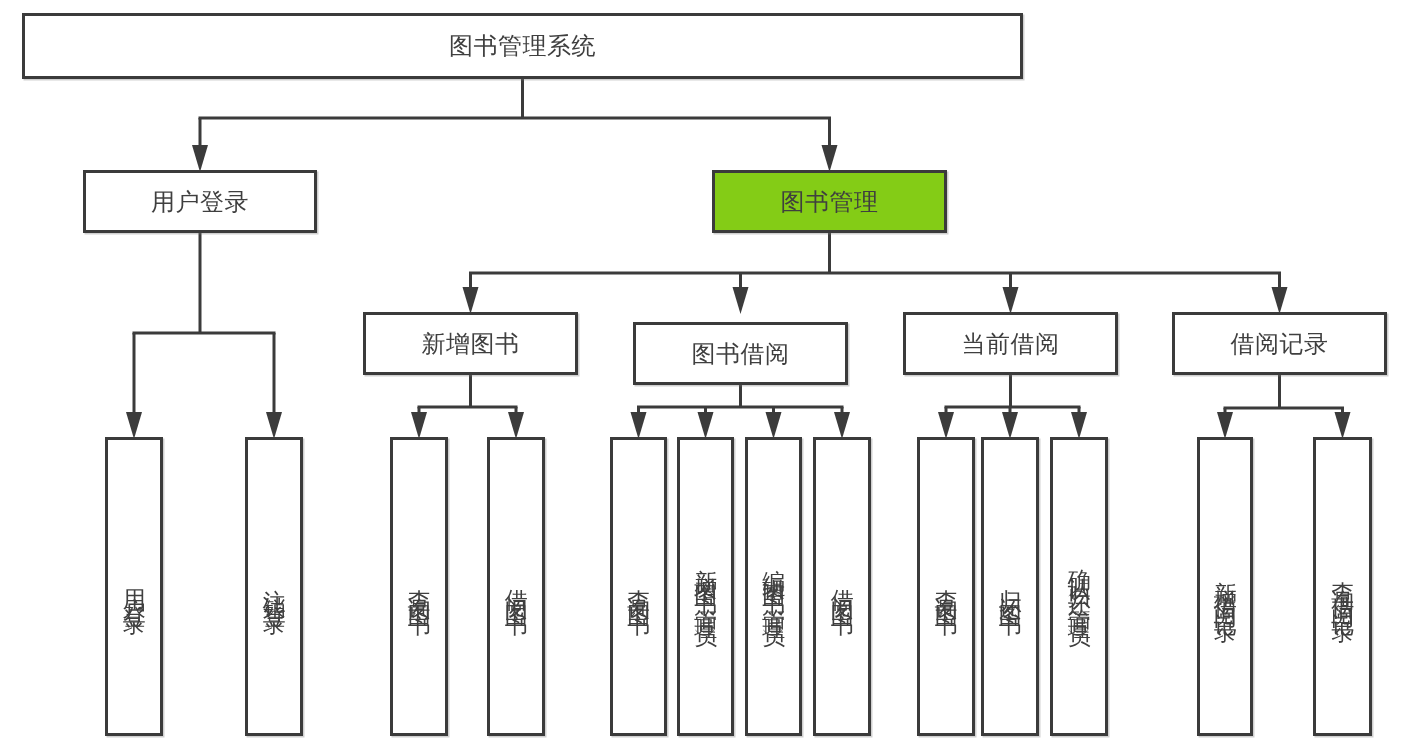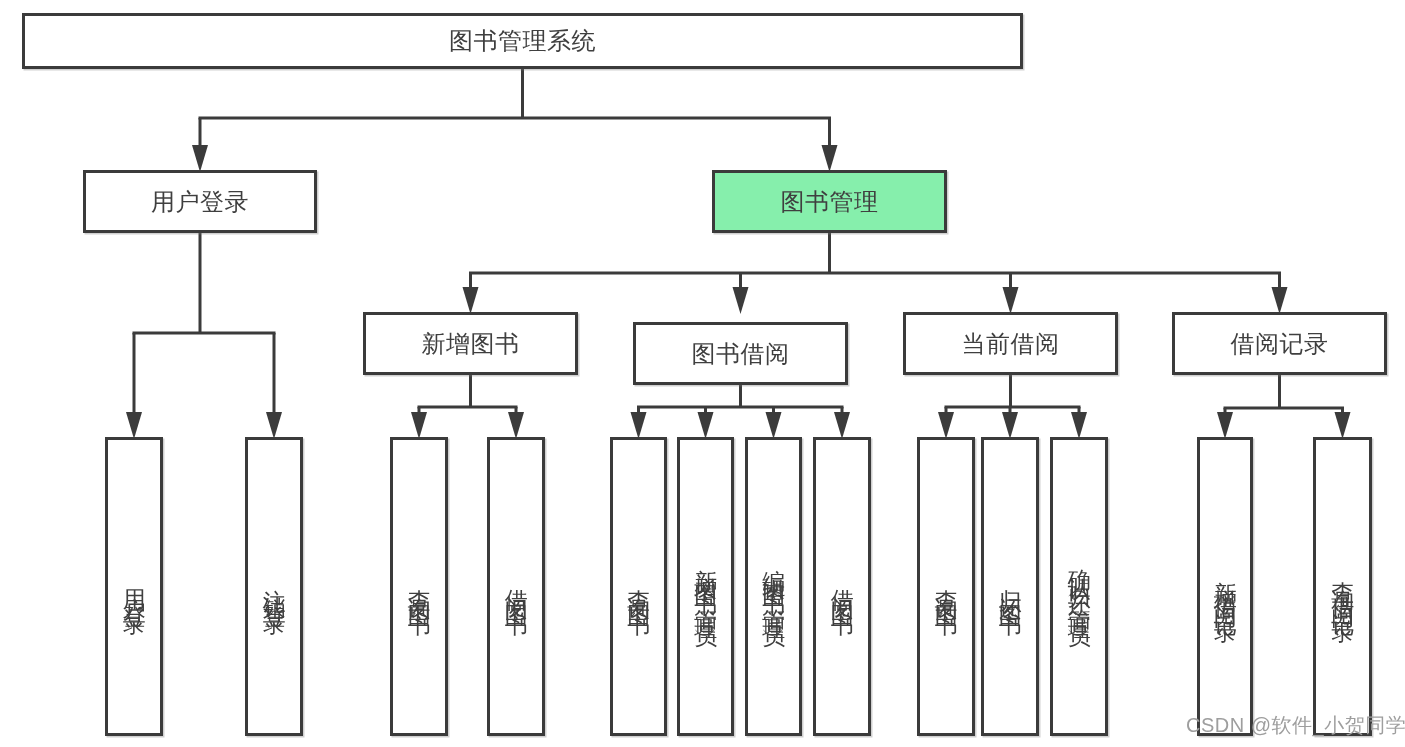--- a/index.html
+++ b/index.html
@@ -99,35 +99,34 @@
       <line x1="1079" y1="407" x2="1079" y2="418" stroke="#3b3b3b" stroke-width="3"></line>
       <polygon points="1071,412 1087,412 1079,439" fill="#3b3b3b"></polygon>
       <line x1="1279.5" y1="374" x2="1279.5" y2="408" stroke="#3b3b3b" stroke-width="3"></line>
       <line x1="1223.5" y1="408" x2="1344" y2="408" stroke="#3b3b3b" stroke-width="3"></line>
       <line x1="1225" y1="408" x2="1225" y2="418" stroke="#3b3b3b" stroke-width="3"></line>
       <polygon points="1217,412 1233,412 1225,439" fill="#3b3b3b"></polygon>
       <line x1="1342.5" y1="408" x2="1342.5" y2="418" stroke="#3b3b3b" stroke-width="3"></line>
       <polygon points="1334.5,412 1350.5,412 1342.5,439" fill="#3b3b3b"></polygon>
     </svg>
   <div id="nodes-layer">
-      <div class="node h" style="left: 22px; top: 13px; width: 1001px; height: 56px; border-color: rgb(59, 59, 59); background: rgb(255, 255, 255); color: rgb(63, 63, 63);">图书管理系统</div>
+      <div class="node h" style="left: 22px; top: 13px; width: 1001px; height: 66px; border-color: rgb(59, 59, 59); background: rgb(255, 255, 255); color: rgb(63, 63, 63);">图书管理系统</div>
       <div class="node h" style="left: 83px; top: 170px; width: 234px; height: 63px; border-color: rgb(59, 59, 59); background: rgb(255, 255, 255); color: rgb(63, 63, 63);">用户登录</div>
-      <div class="node h" style="left: 712px; top: 170px; width: 235px; height: 63px; border-color: rgb(59, 59, 59); background: #86efac; color: rgb(63, 63, 63);">图书管理</div>
+      <div class="node h" style="left: 712px; top: 170px; width: 235px; height: 63px; border-color: rgb(59, 59, 59); background: #84cc16; color: rgb(63, 63, 63);">图书管理</div>
       <div class="node h" style="left: 363px; top: 312px; width: 215px; height: 63px; border-color: rgb(59, 59, 59); background: rgb(255, 255, 255); color: rgb(63, 63, 63);">新增图书</div>
       <div class="node h" style="left: 633px; top: 312px; width: 215px; height: 63px; border-color: rgb(59, 59, 59); background: rgb(255, 255, 255); color: rgb(63, 63, 63); margin-top: 10px;">图书借阅</div>
       <div class="node h" style="left: 903px; top: 312px; width: 215px; height: 63px; border-color: rgb(59, 59, 59); background: rgb(255, 255, 255); color: rgb(63, 63, 63);">当前借阅</div>
       <div class="node h" style="left: 1172px; top: 312px; width: 215px; height: 63px; border-color: rgb(59, 59, 59); background: rgb(255, 255, 255); color: rgb(63, 63, 63);">借阅记录</div>
       <div class="node v" style="left: 105px; top: 437px; width: 58px; height: 299px; border-color: rgb(59, 59, 59); background: rgb(255, 255, 255); color: rgb(63, 63, 63);">用户登录</div>
       <div class="node v" style="left: 245px; top: 437px; width: 58px; height: 299px; border-color: rgb(59, 59, 59); background: rgb(255, 255, 255); color: rgb(63, 63, 63);">注销登录</div>
       <div class="node v" style="left: 390px; top: 437px; width: 58px; height: 299px; border-color: rgb(59, 59, 59); background: rgb(255, 255, 255); color: rgb(63, 63, 63);">查询图书</div>
       <div class="node v" style="left: 487px; top: 437px; width: 58px; height: 299px; border-color: rgb(59, 59, 59); background: rgb(255, 255, 255); color: rgb(63, 63, 63);">借阅图书</div>
       <div class="node v" style="left: 610px; top: 437px; width: 57px; height: 299px; border-color: rgb(59, 59, 59); background: rgb(255, 255, 255); color: rgb(63, 63, 63);">查询图书</div>
       <div class="node v" style="left: 677px; top: 437px; width: 57px; height: 299px; border-color: rgb(59, 59, 59); background: rgb(255, 255, 255); color: rgb(63, 63, 63);">新增图书（管理员）</div>
       <div class="node v" style="left: 745px; top: 437px; width: 57px; height: 299px; border-color: rgb(59, 59, 59); background: rgb(255, 255, 255); color: rgb(63, 63, 63);">编辑图书（管理员）</div>
       <div class="node v" style="left: 813px; top: 437px; width: 58px; height: 299px; border-color: rgb(59, 59, 59); background: rgb(255, 255, 255); color: rgb(63, 63, 63);">借阅图书</div>
       <div class="node v" style="left: 917px; top: 437px; width: 58px; height: 299px; border-color: rgb(59, 59, 59); background: rgb(255, 255, 255); color: rgb(63, 63, 63);">查询图书</div>
       <div class="node v" style="left: 981px; top: 437px; width: 58px; height: 299px; border-color: rgb(59, 59, 59); background: rgb(255, 255, 255); color: rgb(63, 63, 63);">归还图书</div>
       <div class="node v" style="left: 1050px; top: 437px; width: 58px; height: 299px; border-color: rgb(59, 59, 59); background: rgb(255, 255, 255); color: rgb(63, 63, 63);">确认归还（管理员）</div>
       <div class="node v" style="left: 1197px; top: 437px; width: 56px; height: 299px; border-color: rgb(59, 59, 59); background: rgb(255, 255, 255); color: rgb(63, 63, 63);">新增借阅记录</div>
       <div class="node v" style="left: 1313px; top: 437px; width: 59px; height: 299px; border-color: rgb(59, 59, 59); background: rgb(255, 255, 255); color: rgb(63, 63, 63);">查询借阅记录</div>
     </div>
-  <div id="watermark" style="color: rgb(158, 158, 158);">CSDN @软件_小贺同学</div>
 </div>
 
 </body></html>

